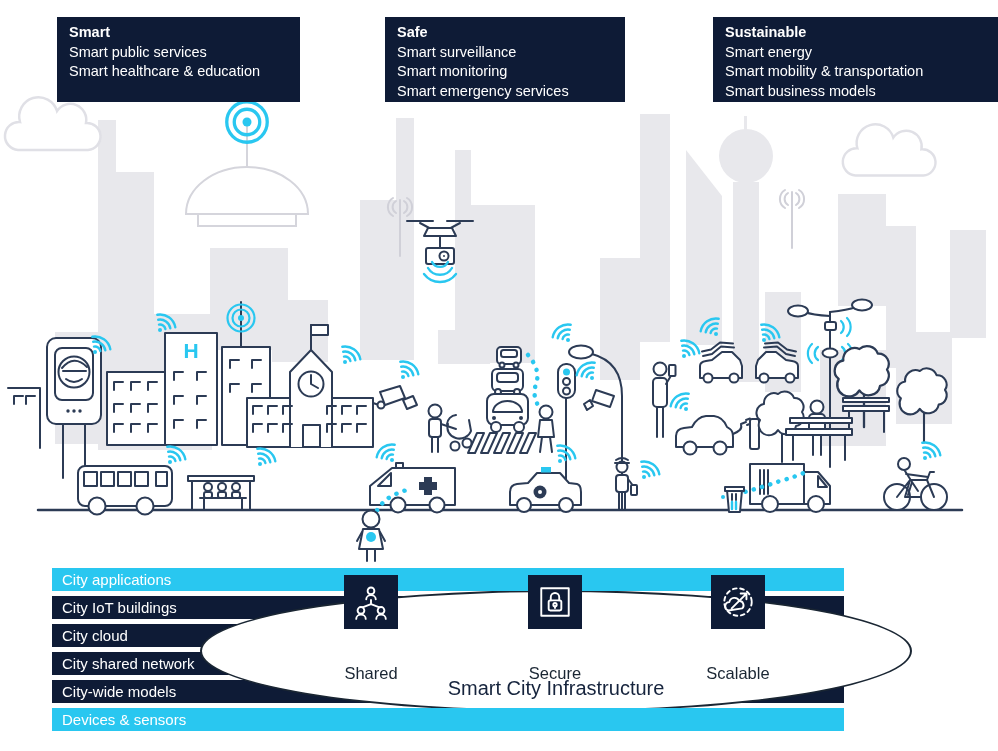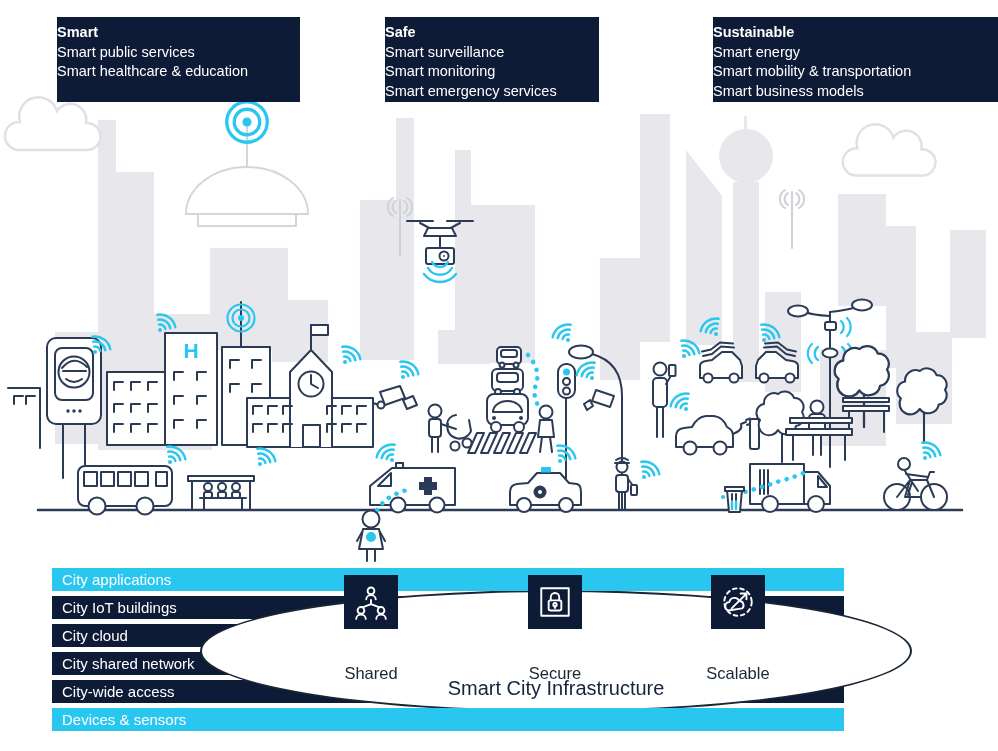--- a/index.html
+++ b/index.html
@@ -1,24 +1,24 @@
 <!DOCTYPE html>
 <html><head>
 <meta charset="utf-8">
 <style>
   html,body{margin:0;padding:0;background:#fff;}
   .page{position:relative;width:998px;height:751px;background:#fff;overflow:hidden;
         font-family:"Liberation Sans",sans-serif;}
   .scene{position:absolute;left:0;top:0;z-index:1;}
   
   .box{position:absolute;top:17px;height:85px;background:#0E1B36;color:#fff;
-       padding:6px 0;box-sizing:border-box;font-size:14.5px;line-height:19.5px;z-index:5;}
+       padding:6px 12px;box-sizing:border-box;font-size:14.5px;line-height:19.5px;z-index:5;}
   .box .t{font-weight:bold;}
   .box1{left:57px;width:243px;}
-  .box2{left:385px;width:214px;}
+  .box2{left:385px;width:240px;}
   .box3{left:713px;width:317px;}
   
   .bar{position:absolute;left:52px;width:792px;height:23px;color:#fff;
        font-size:15px;line-height:23px;padding-left:10px;box-sizing:border-box;}
   .bar.navy{background:#0E1B36;z-index:2;}
   .bar.cyan{background:#29C7F0;z-index:4;}
   .ellipse{position:absolute;left:200px;top:590px;width:712px;height:122px;background:#fff;
        border:2px solid #1A2633;border-radius:50%;box-sizing:border-box;z-index:3;}
   .infra-title{position:absolute;left:200px;top:677px;width:712px;text-align:center;
        font-size:20px;color:#16243D;z-index:5;}
@@ -432,21 +432,21 @@
 
   <div class="bar cyan" style="top:568px">
     <span>City applications</span></div>
   <div class="bar navy" style="top:596px">
     <span>City IoT buildings</span></div>
   <div class="bar navy" style="top:624px">
     <span>City cloud</span></div>
   <div class="bar navy" style="top:652px">
     <span>City shared network</span></div>
   <div class="bar navy" style="top:680px">
-    <span>City-wide access</span></div>
+    <span>City-wide models</span></div>
   <div class="bar cyan" style="top:708px">
     <span>Devices &amp; sensors</span></div>
 
   <div class="ellipse"></div>
   <div class="infra-title">Smart City Infrastructure</div>
 
   <div class="pillar-sq" style="left:344px">
     <svg width="38" height="38" viewBox="0 0 36 36">
       <g stroke="#fff" stroke-width="1.8" fill="none" stroke-linecap="round" stroke-linejoin="round">
         <circle cx="18" cy="7.5" r="3.2"></circle>

